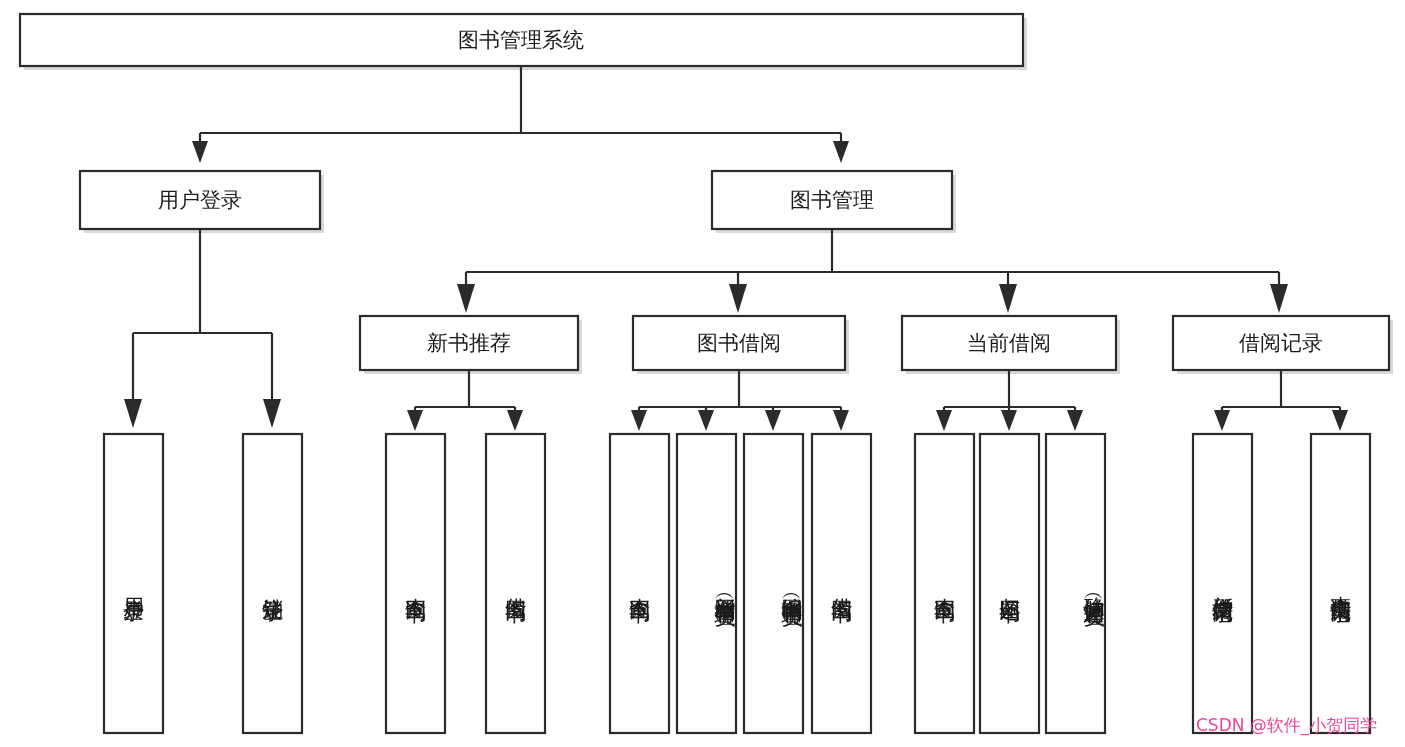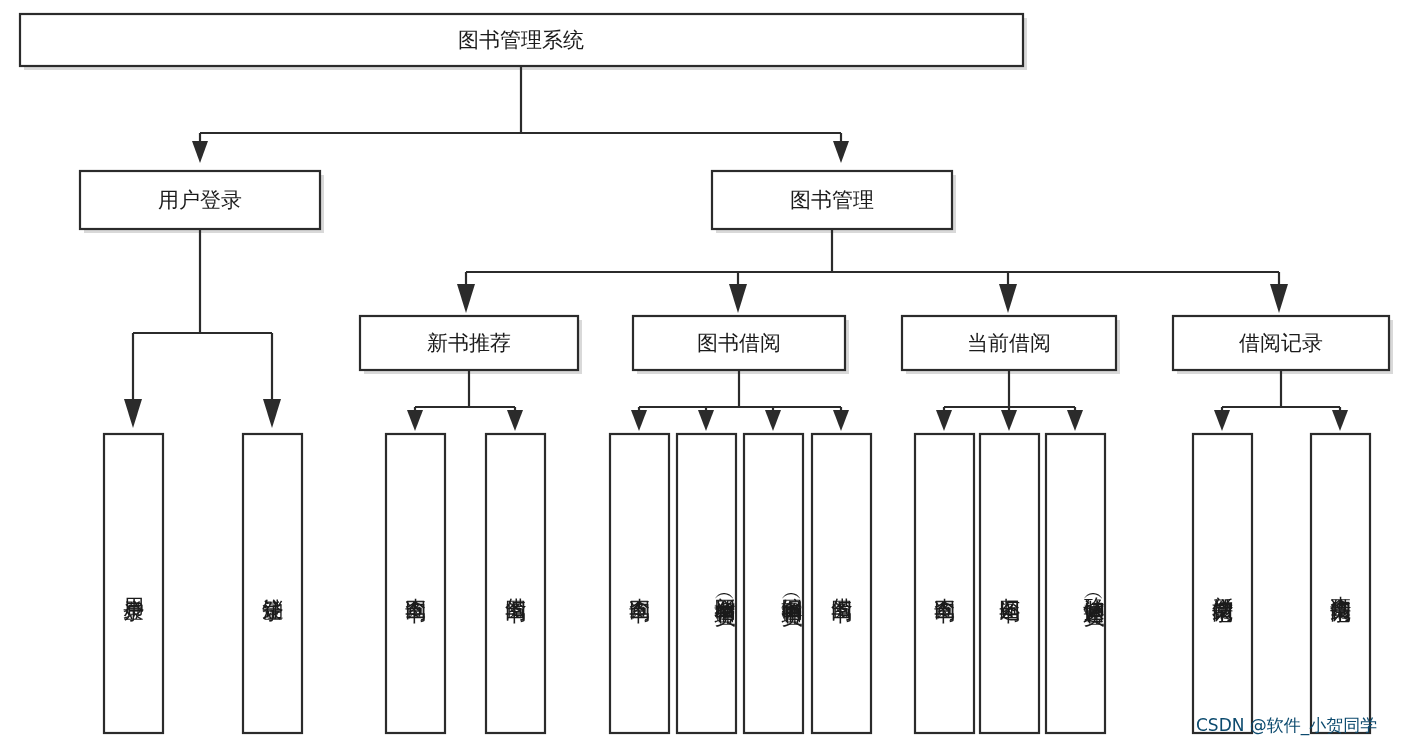--- a/index.html
+++ b/index.html
@@ -68,21 +68,21 @@
     justify-content: center;
     text-align: center;
     white-space: nowrap;
     pointer-events: none;
     user-select: none;
   }
   .watermark {
     position: absolute;
     font-family: "DejaVu Sans", "Liberation Sans", sans-serif;
     font-size: 17px;
-    color: #0c4a6e;
+    color: #ec4899;
     white-space: nowrap;
     user-select: none;
   }
 </style>
 </head>
 <body>
 
 <div id="diagram-root">
 
   <svg class="canvas" viewBox="0 0 1405 747">

